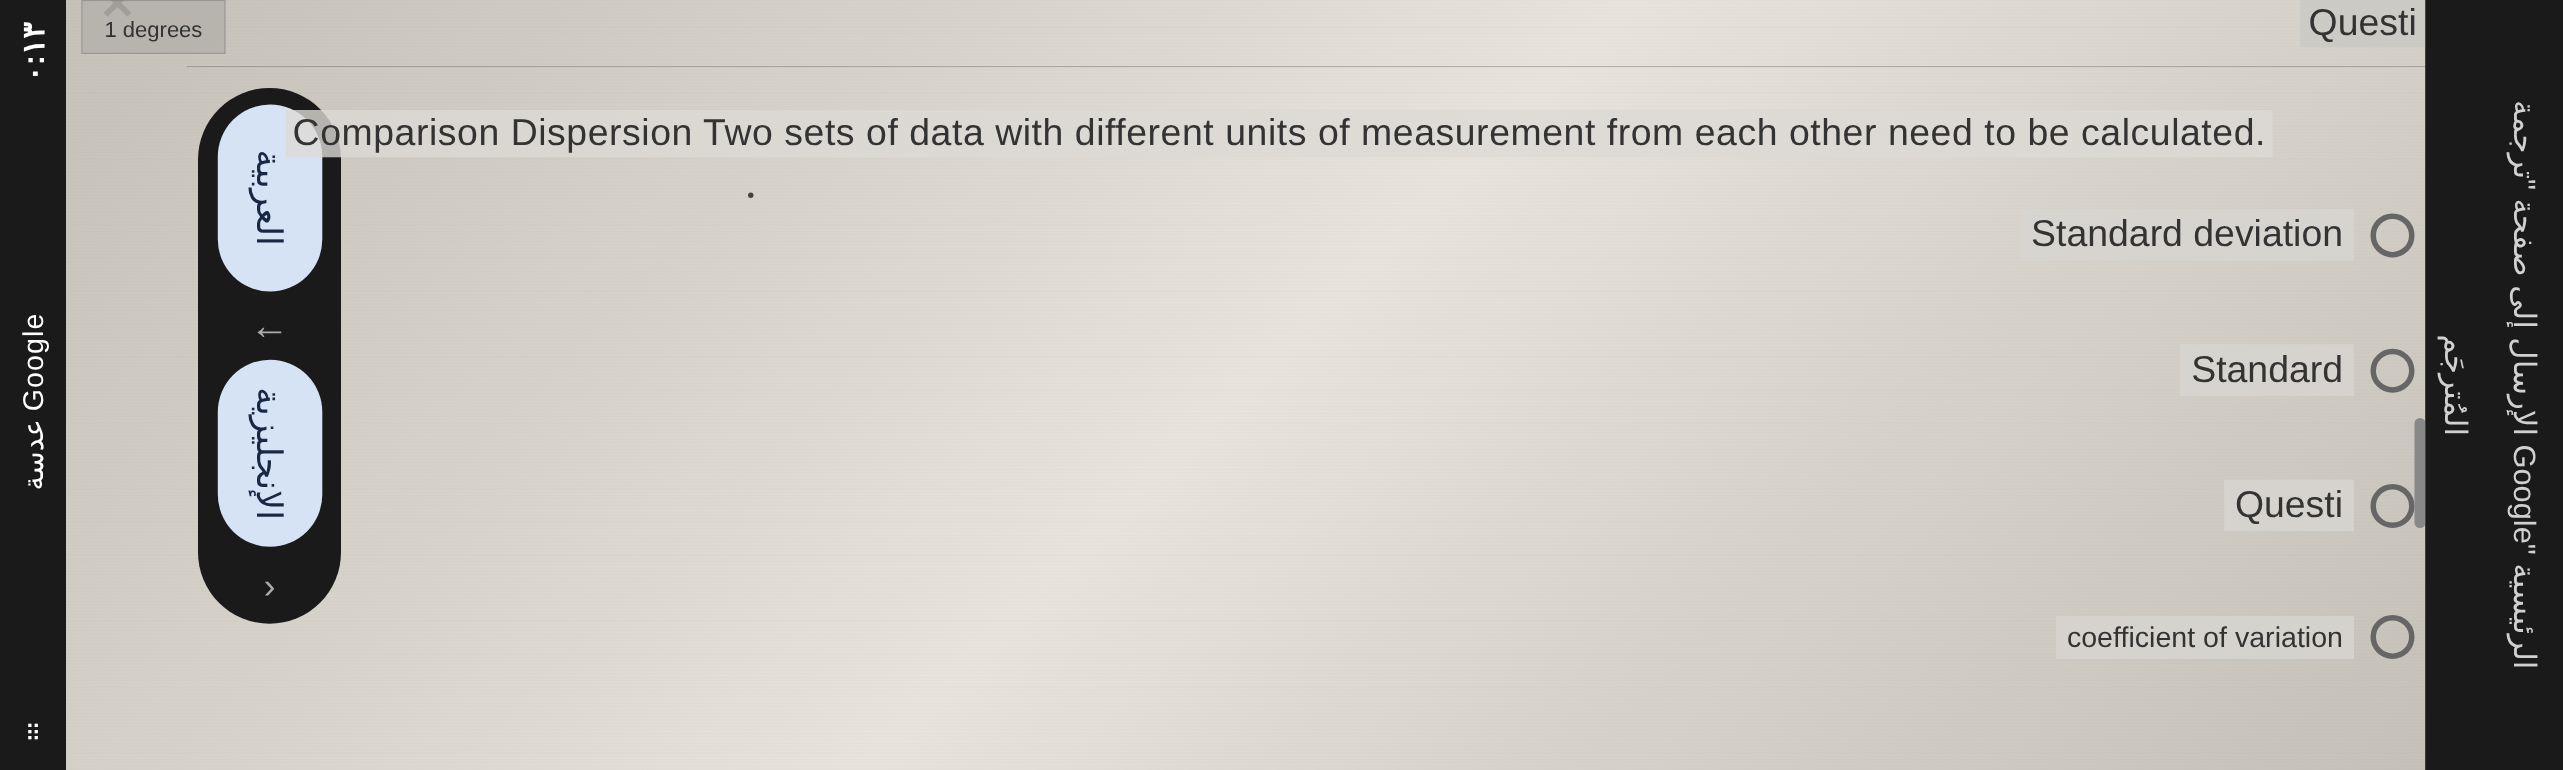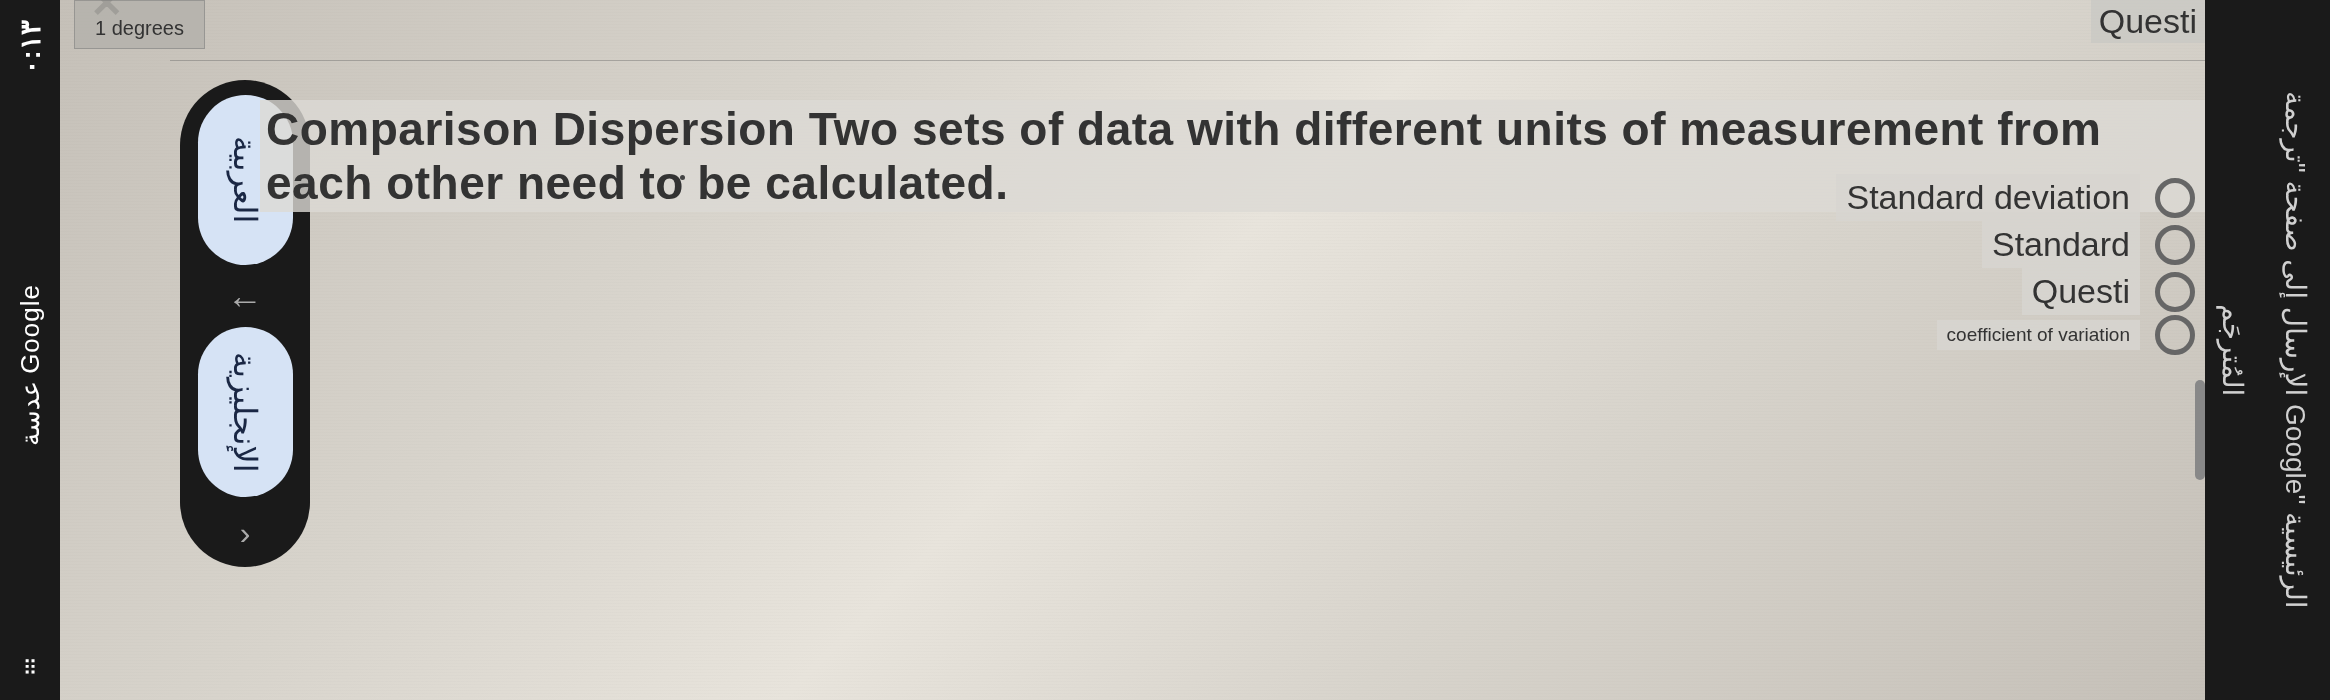--- a/index.html
+++ b/index.html
@@ -169,48 +169,48 @@
     }
     .chevron-down {
       color: #aaa;
       font-size: 32px;
       padding-top: 8px;
     }
     .question-text {
       position: absolute;
       left: 200px;
       top: 100px;
-      font-size: 46px;
+      font-size: 34px;
       color: #333;
       background: rgba(220,218,212,0.8);
       padding: 2px 6px;
       letter-spacing: 0.5px;
-      font-weight: bold;
     }
     .options-container {
       position: absolute;
       right: 10px;
-      top: 174px;
+      top: 190px;
       display: flex;
       flex-direction: column;
+      gap: 76px;
     }
     .option-row {
       display: flex;
       align-items: center;
       justify-content: flex-end;
       gap: 15px;
     }
     .option-label {
       font-size: 34px;
       color: #333;
       background: rgba(215,213,208,0.85);
       padding: 4px 10px;
     }
     .option-label.small {
-      font-size: 19px;
+      font-size: 26px;
     }
     .radio-circle {
       width: 40px;
       height: 40px;
       border: 5px solid #666;
       border-radius: 50%;
       background: transparent;
       cursor: pointer;
       flex-shrink: 0;
     }

